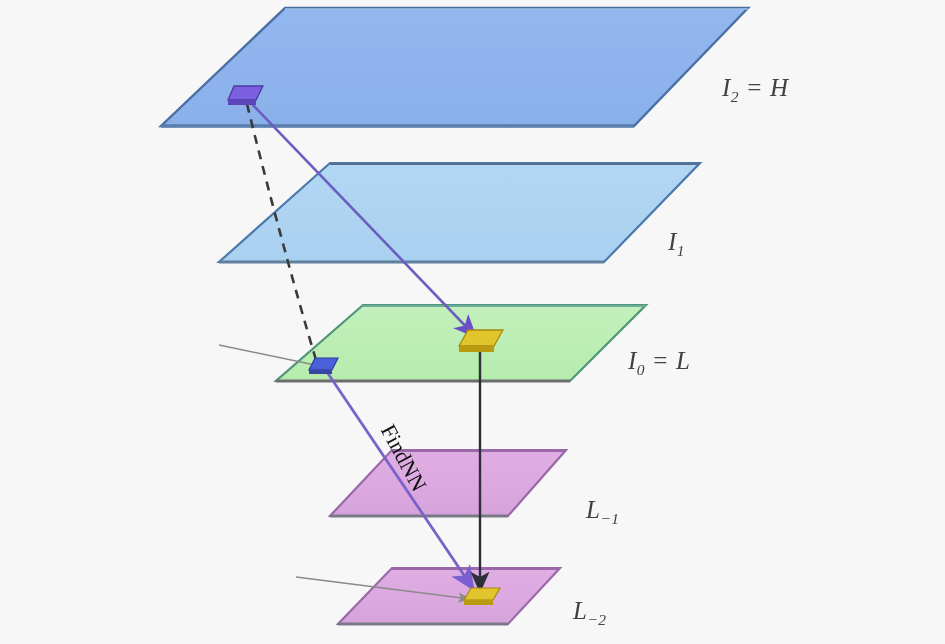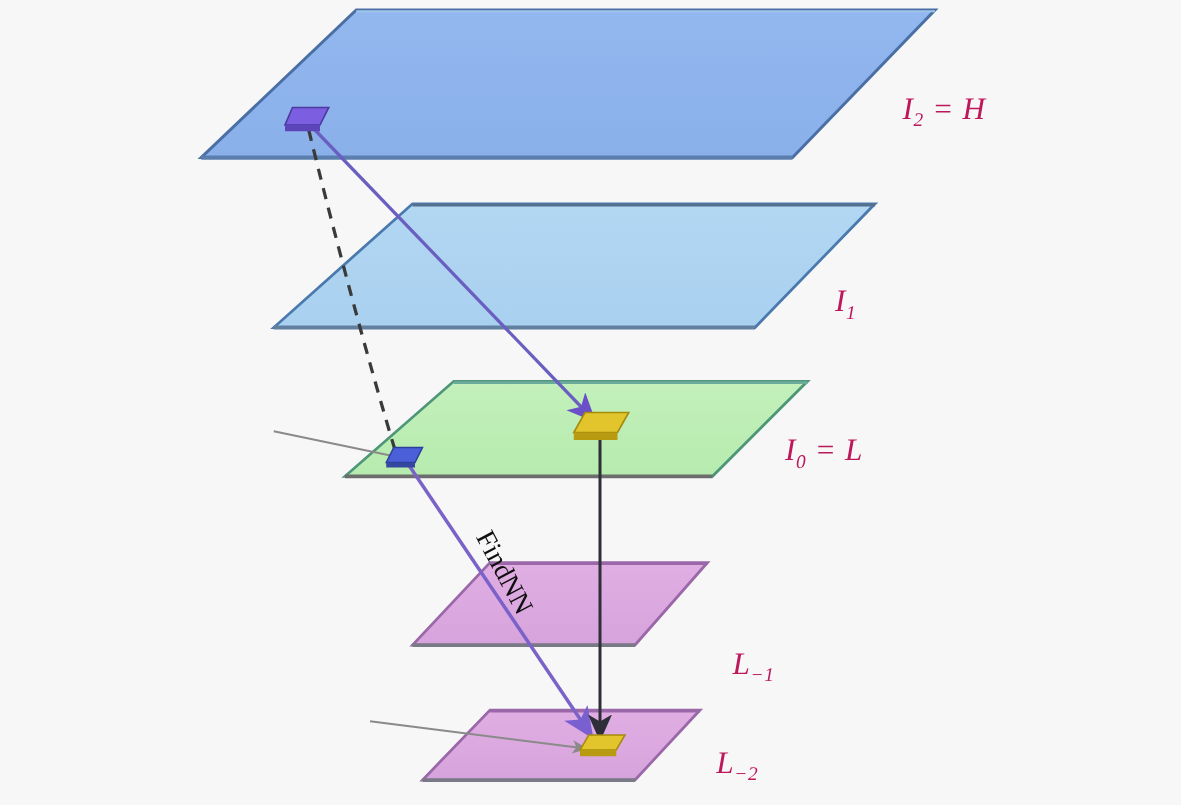--- a/index.html
+++ b/index.html
@@ -18,21 +18,21 @@
     position: absolute;
     left: 0; top: 0;
     width: 945px;
     height: 644px;
   }
   .layer-label {
     position: absolute;
     font-family: "Liberation Serif", serif;
     font-style: italic;
     font-size: 25px;
-    color: #be185d;
+    color: #404040;
     white-space: nowrap;
     letter-spacing: 0.5px;
   }
   .layer-label sub {
     font-size: 0.62em;
     font-style: italic;
   }
   .findnn-label {
     position: absolute;
     font-family: "Liberation Serif", serif;
@@ -151,21 +151,21 @@
 </div>
 
 <div class="layer-label" style="left:668px; top:228px;">
   <i>I</i><sub>1</sub><span></span>
 </div>
 
 <div class="layer-label" style="left:628px; top:347px;">
   <i>I</i><sub>0</sub>&nbsp;<span>= L</span>
 </div>
 
-<div class="layer-label" style="left:586px; top:518px;text-align:right;">
+<div class="layer-label" style="left:586px; top:496px;text-align:right;">
   <i>L</i><sub>−1</sub><span></span>
 </div>
 
 <div class="layer-label" style="left:573px; top:597px;">
   <i>L</i><sub>−2</sub><span></span>
 </div>
 
 <div class="findnn-label" style="left:398px; top:420px; transform: rotate(62deg);">FindNN</div>
 
 </body></html>

